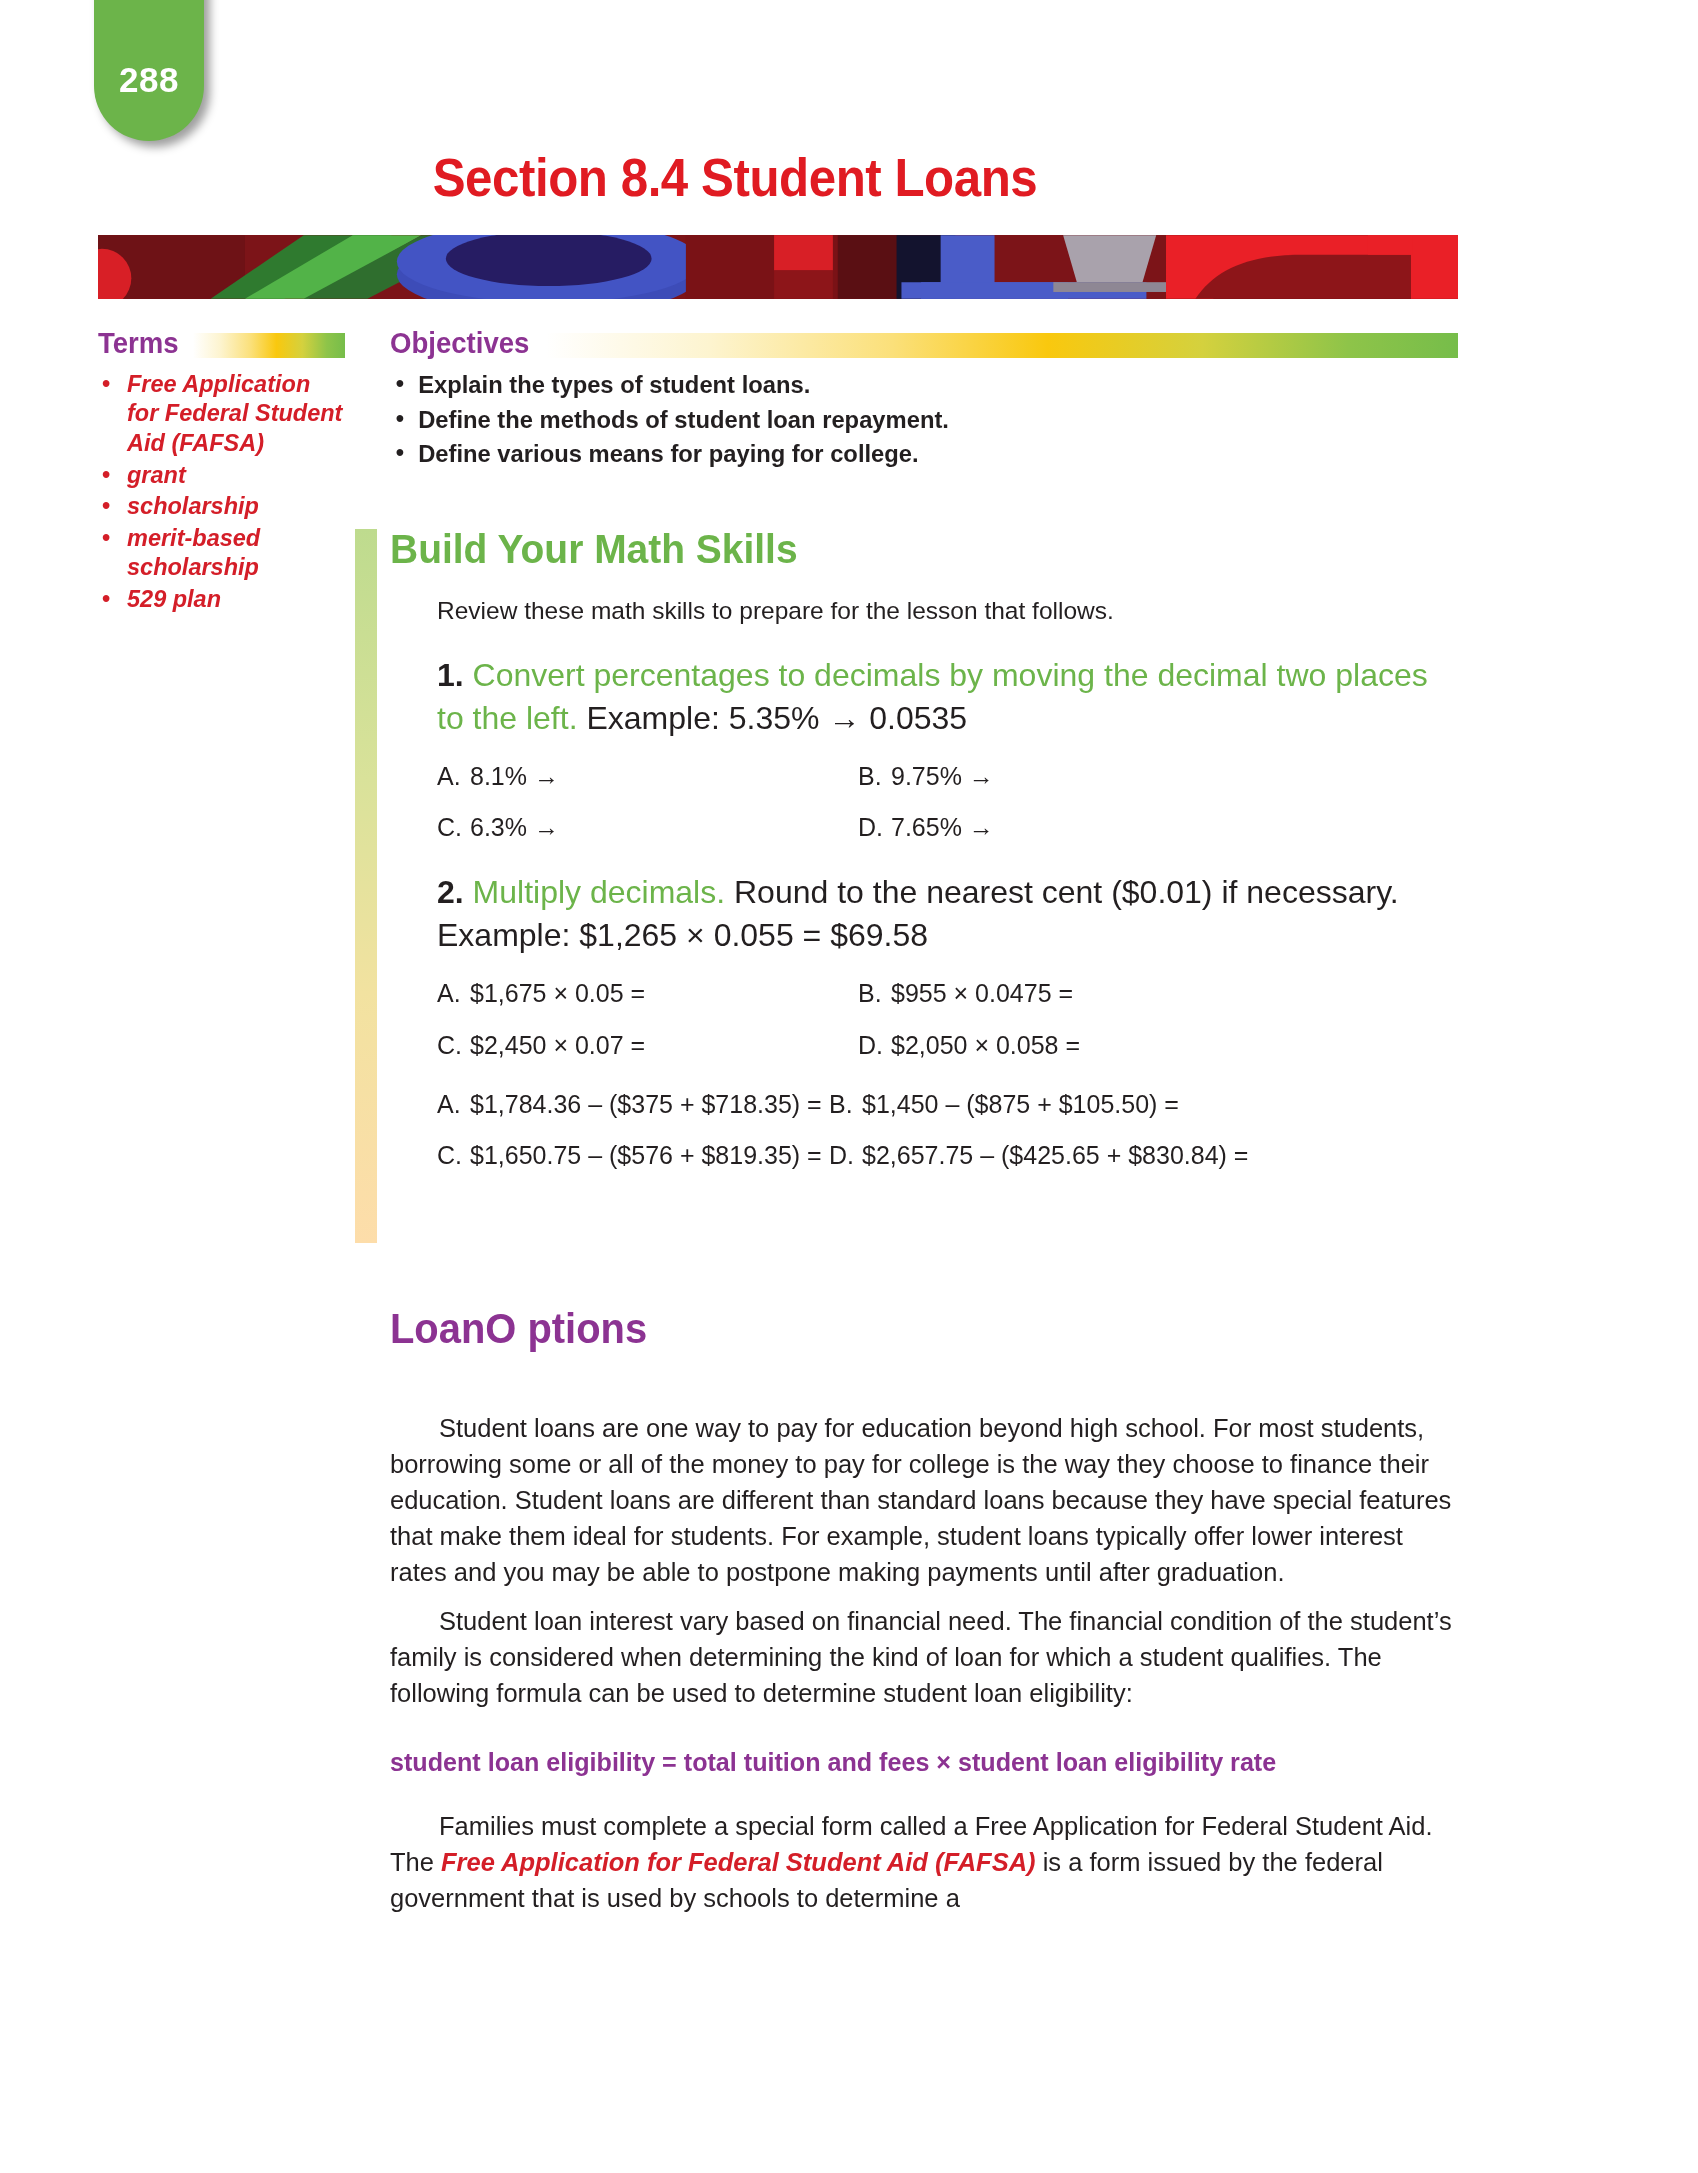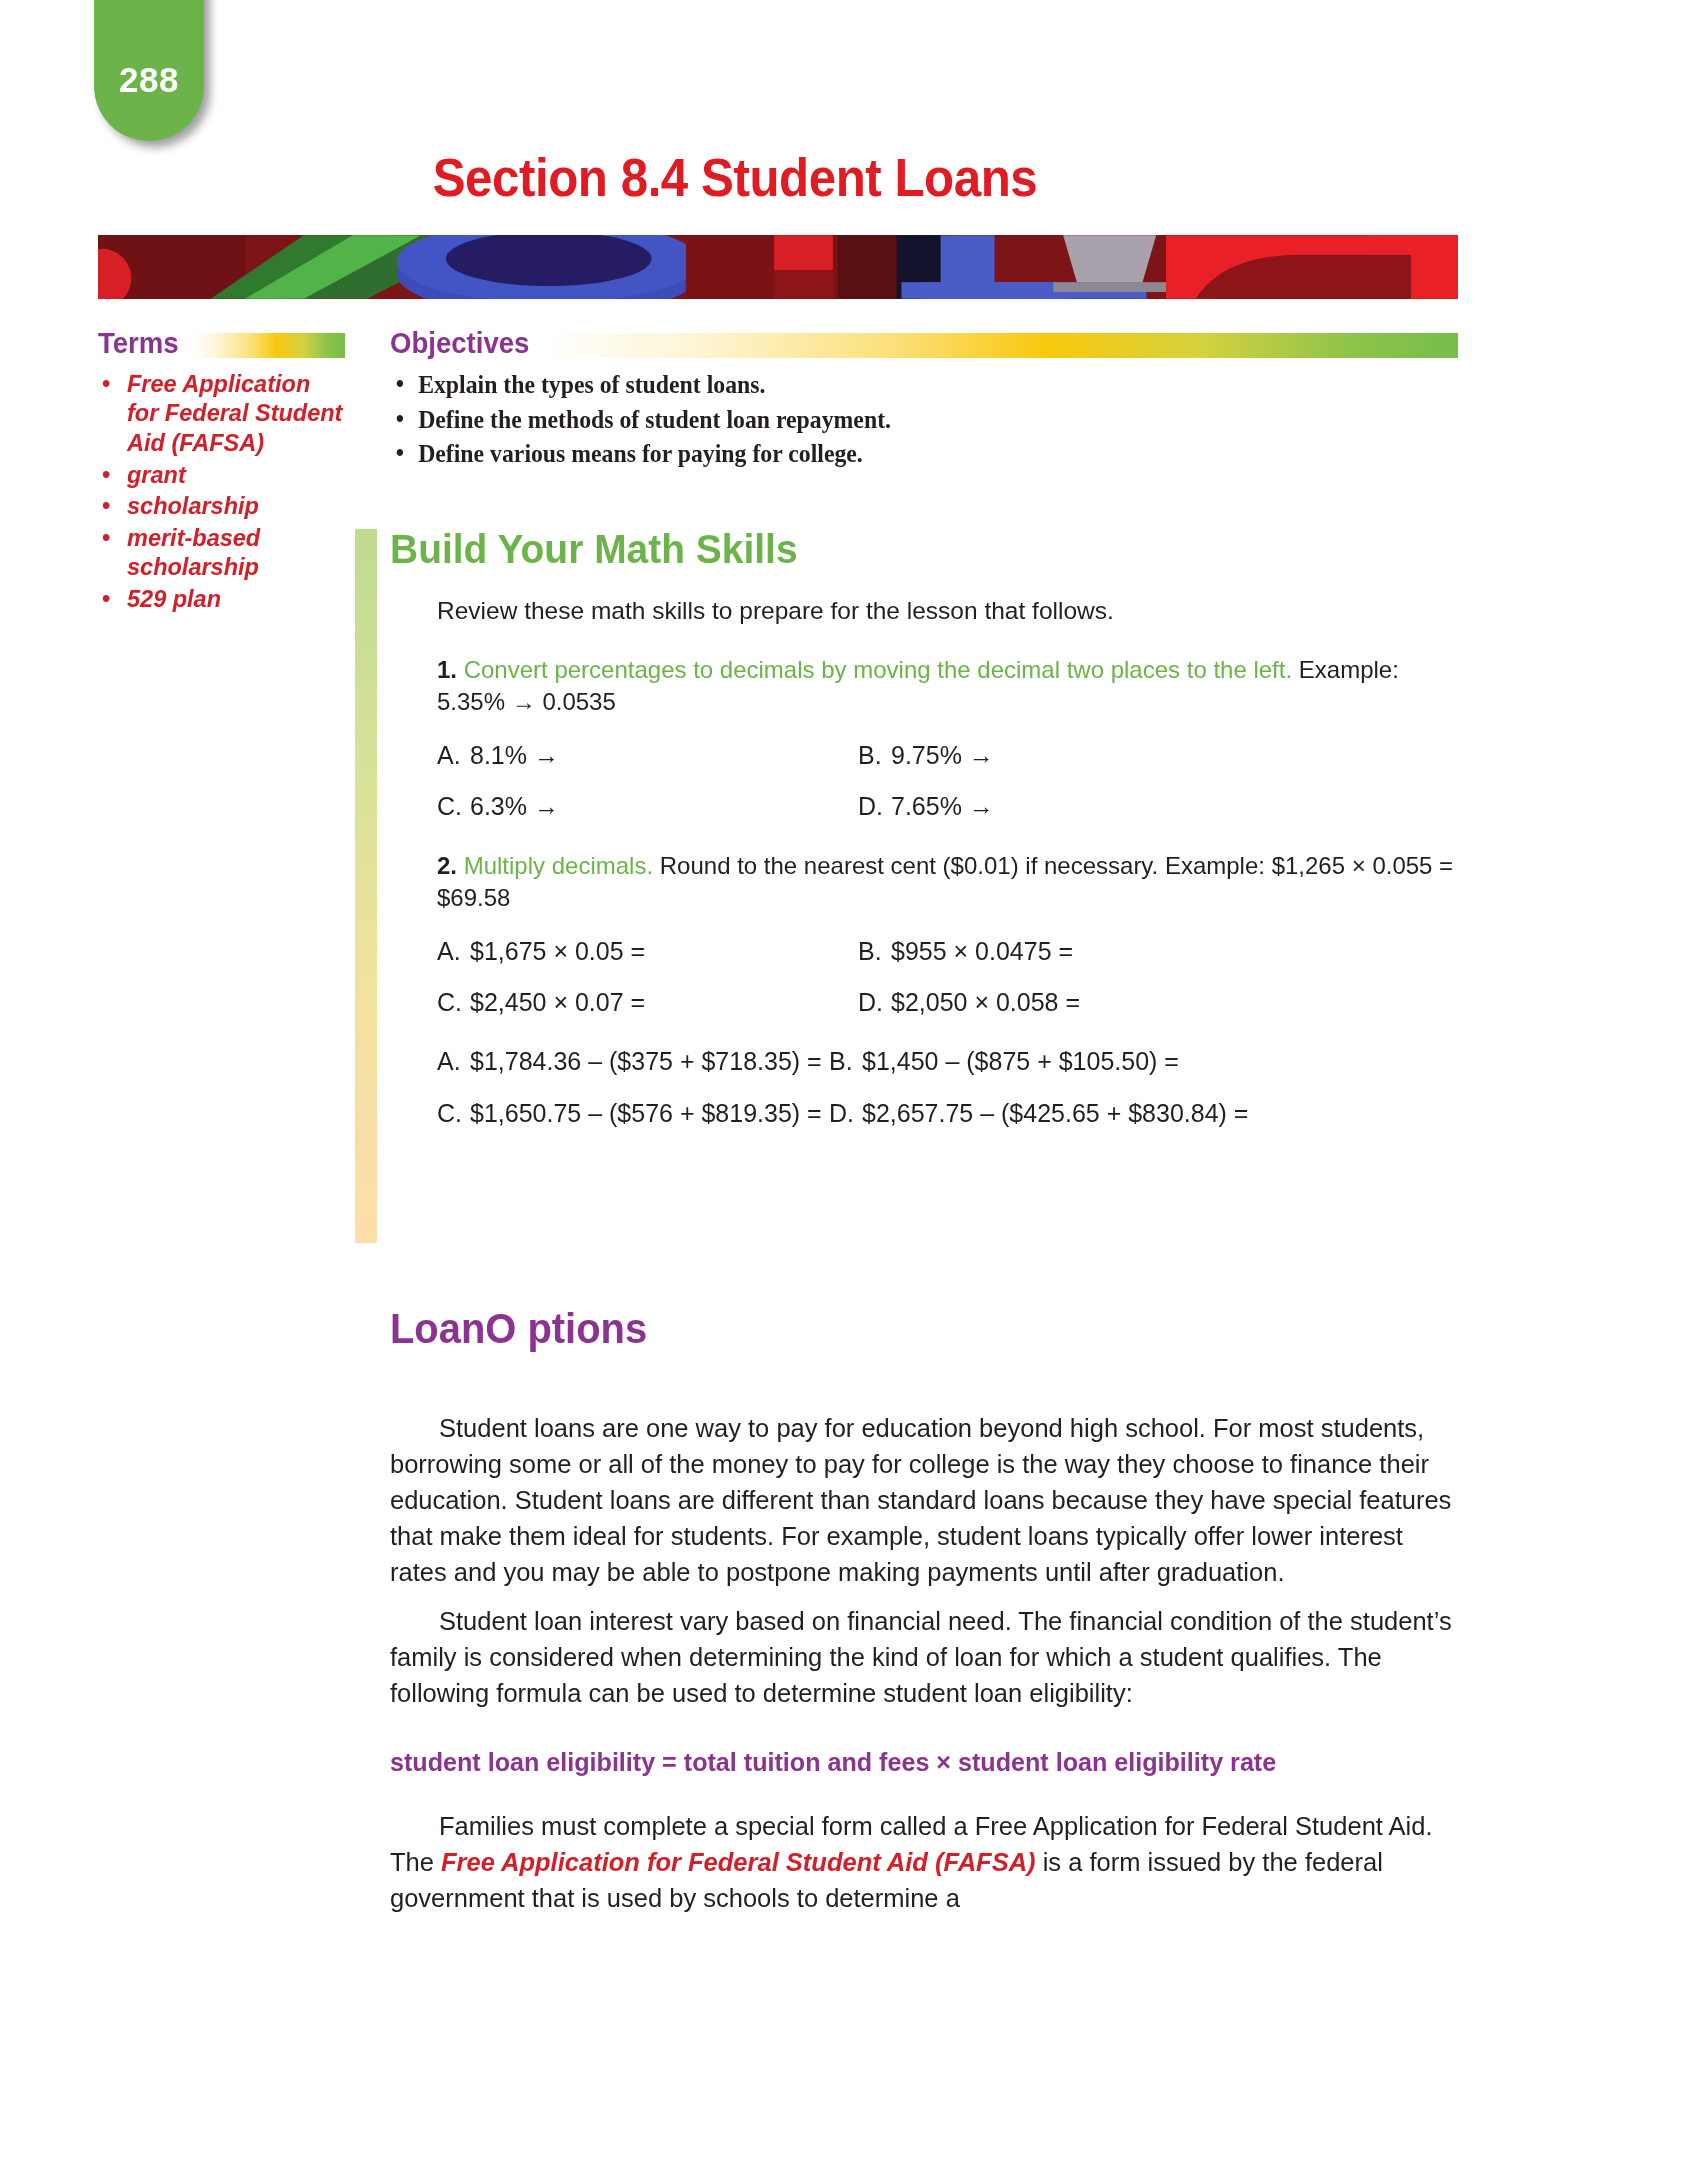--- a/index.html
+++ b/index.html
@@ -139,21 +139,20 @@
   .obj-head-row {
     display: flex;
     align-items: flex-end;
     height: 37px;
   }
   .obj-head-row .grad-bar { flex: 1 1 auto; height: 25.5px; }
   .obj-list {
     list-style: none;
     margin: 9.8px 0 0 0;
     padding: 0;
-    font-family: Liberation Serif, serif;
   }
   .obj-list li {
     position: relative;
     font-size: 24.5px;
     font-weight: bold;
     line-height: 1.42;
     padding-left: 29px;
     color: #231f20;
     transform: scaleX(0.97);
     transform-origin: left center;
@@ -192,21 +191,21 @@
   .bym-intro {
     font-size: 24.5px;
     line-height: 1.35;
     margin: 0 0 27.4px 47px;
     color: #231f20;
   }
   .skill {
     margin: 0 0 9.8px 47px;
   }
   .skill-stem {
-    font-size: 24px;
+    font-size: 32px;
     line-height: 1.33;
     margin: 0 0 21.6px 0;
   }
   .skill-num {
     font-weight: bold;
     color: #231f20;
   }
   .skill-green {
     color: #6cb44a;
   }

